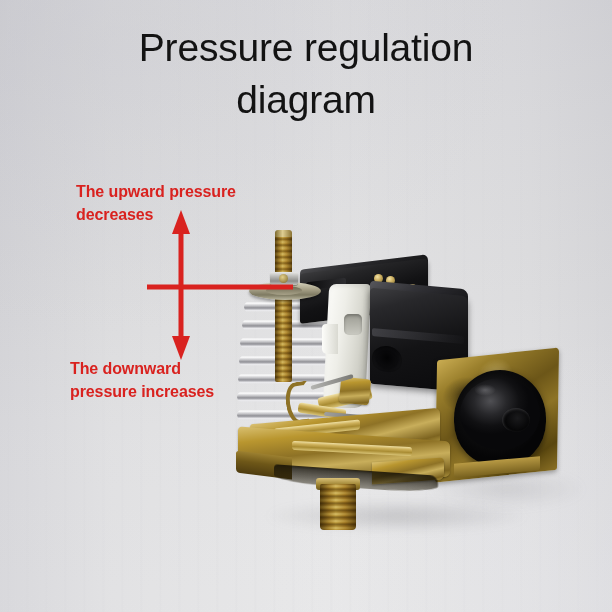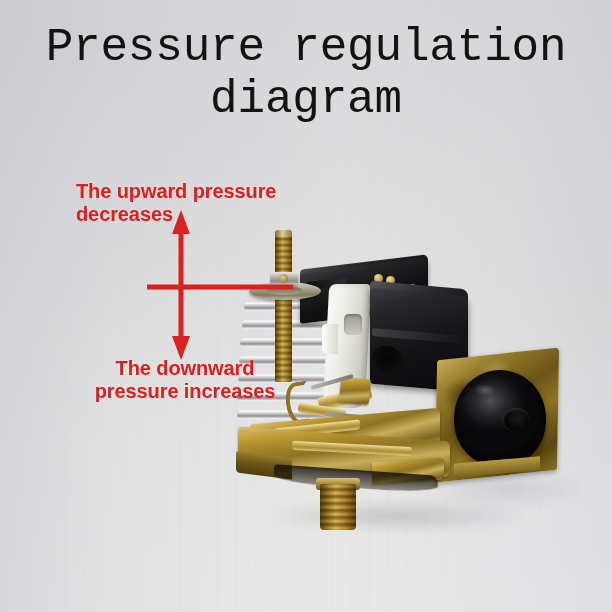--- a/index.html
+++ b/index.html
@@ -49,24 +49,24 @@
   }
 
   
   #title {
     position: absolute;
     left: 0;
     top: 22px;
     width: 612px;
     text-align: center;
     color: #131313;
-    font-size: 46px;
+    font-size: 39px;
     line-height: 52px;
     font-weight: 400;
-    font-family: Liberation Mono, monospace;
+    font-family: Liberation Sans, sans-serif;
     letter-spacing: -0.2px;
     white-space: pre-line;
   }
 
   
   #product {
     position: absolute;
     left: 222px;
     top: 228px;
     width: 390px;
@@ -376,29 +376,29 @@
     border-radius: 50%;
   }
 
   
   #annot { position: absolute; inset: 0; pointer-events: none; }
 
   .ann-text {
     position: absolute;
     color: #d9221f;
     font-weight: 700;
-    font-size: 20px;
+    font-size: 16px;
     line-height: 23px;
     font-family: "Liberation Sans", "DejaVu Sans", sans-serif;
     white-space: pre-line;
     letter-spacing: -0.1px;
   }
   #txt-up     { left: 76px;  top: 180px; width: 230px; }
   #txt-nut    { left: 34px;  top: 276px; }
-  #txt-down   { left: 70px;  top: 357px; width: 230px; text-align: center; }
+  #txt-down   { left: 70px;  top: 357px; width: 230px; }
 </style>
 </head>
 <body>
 
 <div id="canvas">
 
   <div id="bg-streaks"></div>
   <div id="bg-corner-shade"></div>
 
   <div id="title">Pressure regulation

